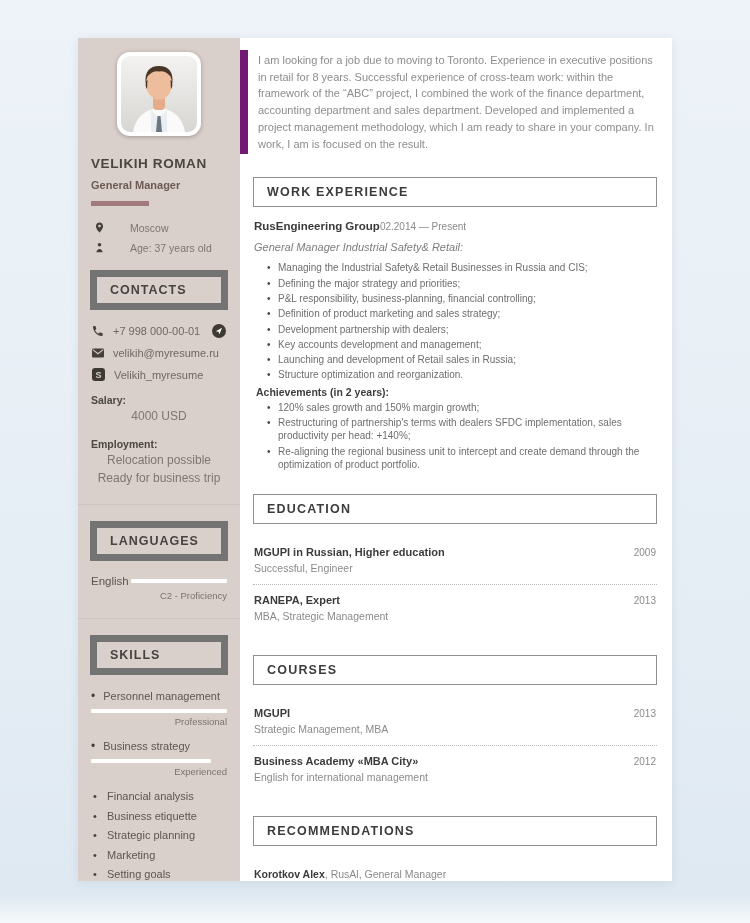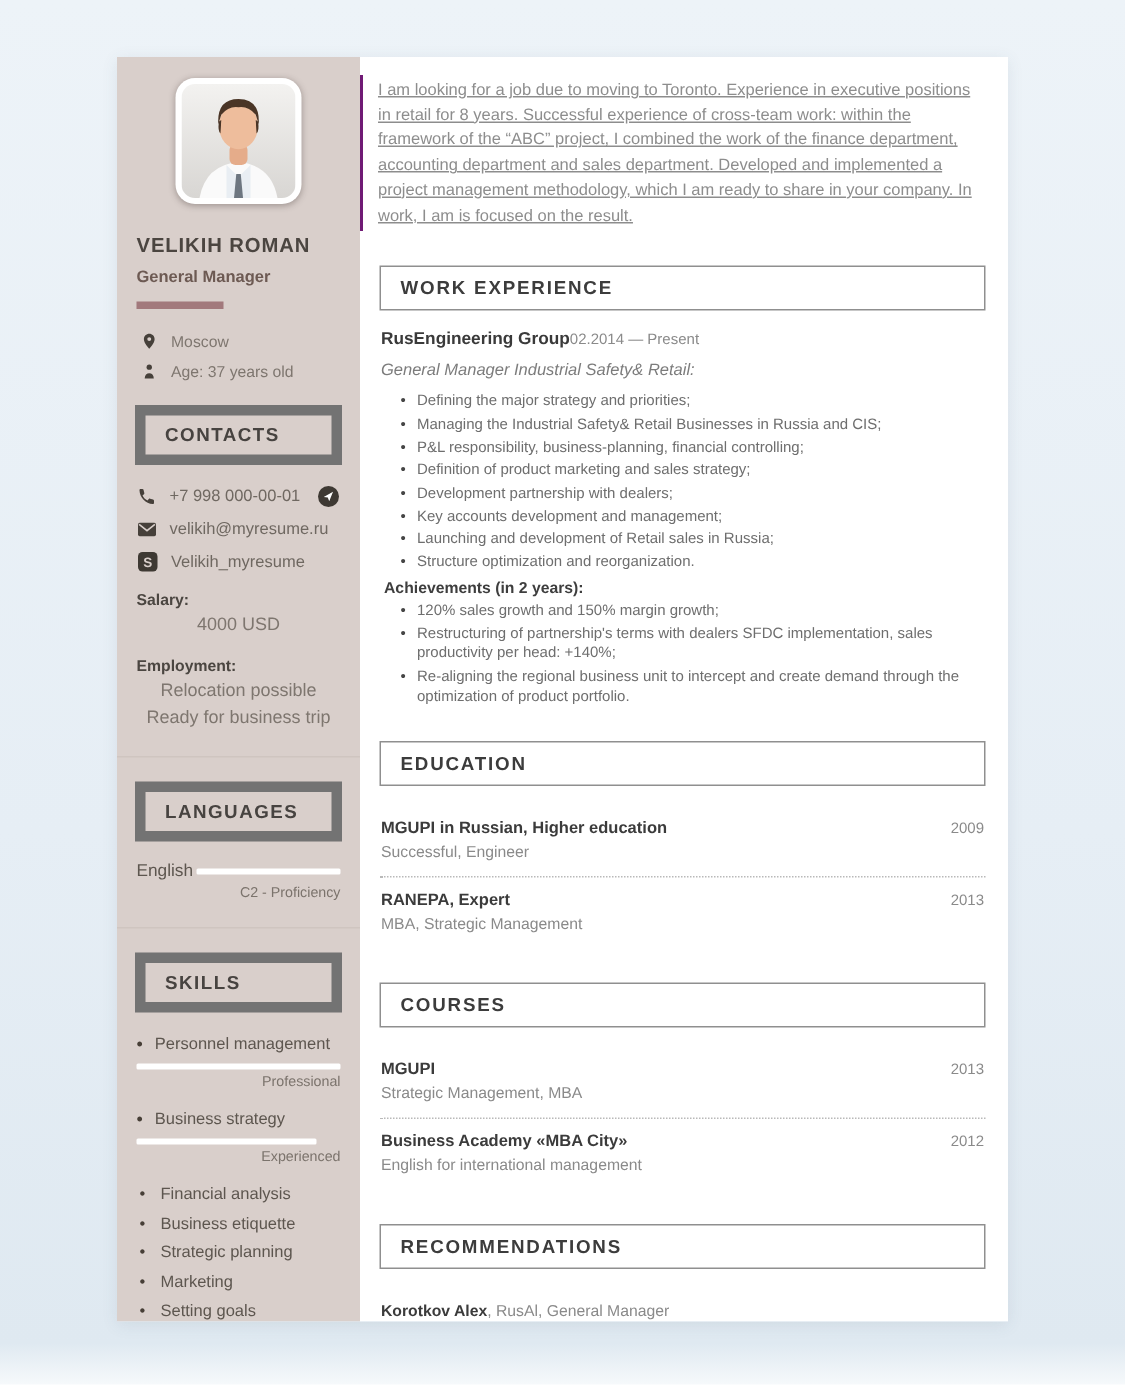--- a/index.html
+++ b/index.html
@@ -22,21 +22,21 @@
   .photo-frame {
     width: 84px; height: 84px; margin: 14px auto 20px;
     background: #fff; border-radius: 13px; padding: 4px;
     box-shadow: 0 1px 4px rgba(60,50,45,0.35);
   }
   .photo-frame svg { display:block; border-radius: 9px; }
   .side-pad { padding: 0 13px; }
   .candidate-name { font-size: 13.5px; font-weight: bold; letter-spacing: .6px; color: #4b4540; }
   .job-title { font-size: 11px; font-weight: bold; color: #6d5a53; margin-top: 8px; }
   .accent-bar { width: 58px; height: 5px; margin: 10px 0 15px; }
-  .info-row { display:flex; align-items:center; gap:9px; font-size:10.5px; color:#7e766f; margin:0 0 7px 3px; }
+  .info-row { display:flex; align-items:center; gap:25px; font-size:10.5px; color:#7e766f; margin:0 0 7px 3px; }
   .info-row svg { flex-shrink:0; }
   .side-box {
     margin: 16px 12px 14px; border: 7px solid #737373;
     padding: 6px 4px 6px 13px; font-weight: bold; font-size: 12.5px;
     letter-spacing: 1px; color: #474340;
   }
   .contact-row { display:flex; align-items:center; gap:9px; font-size:11px; color:#6f6861; margin:0 0 9px 1px; }
   .send-btn { display:inline-flex; width:14px; height:14px; border-radius:50%; background:#3e3933; align-items:center; justify-content:center; margin-left:3px; }
   .skype-badge { display:inline-flex; width:13px; height:13px; border-radius:3px; background:#3e3933; color:#d9cfcb; font-size:9px; font-weight:bold; align-items:center; justify-content:center; }
   .kv-label { font-size:10.5px; font-weight:bold; color:#4b4641; }
@@ -53,22 +53,22 @@
   .skill-head::before { content:"•"; color:#473f37; font-size:12px; }
   .skill-meter-wrap { margin-top: 6px; }
   .skill-level { text-align:right; font-size:9.5px; color:#7b736c; margin-top:3px; }
   .dot-list { list-style:none; margin: 13px 13px 0; }
   .dot-list li { font-size:11px; color:#5d564f; margin-bottom:7.5px; padding-left:16px; position:relative; }
   .dot-list li::before { content:"•"; position:absolute; left:2px; color:#473f37; }
   
   .main { flex:1; background:#fff; padding: 12px 15px 0 13px; }
   .intro {
     margin-left:-13px; padding: 2px 0 2px 10px;
-    border-left: 2px solid #701a75;
-    font-size: 11px; line-height: 1.52; color: #8d8d8d; text-decoration: underline;
+    border-left: 8px solid #701a75;
+    font-size: 11px; line-height: 1.52; color: #8d8d8d;
   }
   .section { margin-top: 23px; }
   .main-box {
     border: 1px solid #8f8f8f; padding: 7px 13px;
     font-size: 12.5px; font-weight: bold; letter-spacing: 1.2px;
     color: #3c3c3c; margin-bottom: 13px; background:#fff;
   }
   .job-head { display:flex; align-items:baseline; padding:0 1px; }
   .company { font-weight:bold; font-size:11.5px; color:#3a3a3a; }
   .dates { font-size:10px; color:#8a8a8a; }
@@ -220,22 +220,22 @@
     <p class="intro">I am looking for a job due to moving to Toronto. Experience in executive positions in retail for 8 years.  Successful experience of cross-team work: within the framework of the “ABC” project, I combined the work of the finance department, accounting department and sales department. Developed and implemented a project management methodology, which I am ready to share in your company. In work, I am is focused on the result.</p>
 
     <section class="section">
       <div class="main-box">WORK EXPERIENCE</div>
       <div class="job-head">
         <span class="company">RusEngineering Group</span>
         <span class="dates">02.2014 — Present</span>
       </div>
       <div class="position">General Manager Industrial Safety&amp; Retail:</div>
       <ul class="bullets">
-        <li>Defining the major strategy and priorities;</li>
-          <li>Managing the Industrial Safety&amp; Retail Businesses in Russia and CIS;</li>
+        <li>Managing the Industrial Safety&amp; Retail Businesses in Russia and CIS;</li>
+          <li>Defining the major strategy and priorities;</li>
           <li>P&amp;L responsibility, business-planning, financial controlling;</li>
           <li>Definition of product marketing and sales strategy;</li>
           <li>Development partnership with dealers;</li>
           <li>Key accounts development and management;</li>
           <li>Launching and development of Retail sales in Russia;</li>
           <li>Structure optimization and reorganization.</li>
       </ul>
       <div class="ach-label">Achievements (in 2 years):</div>
       <ul class="bullets">
         <li>120% sales growth and 150% margin growth;</li>

